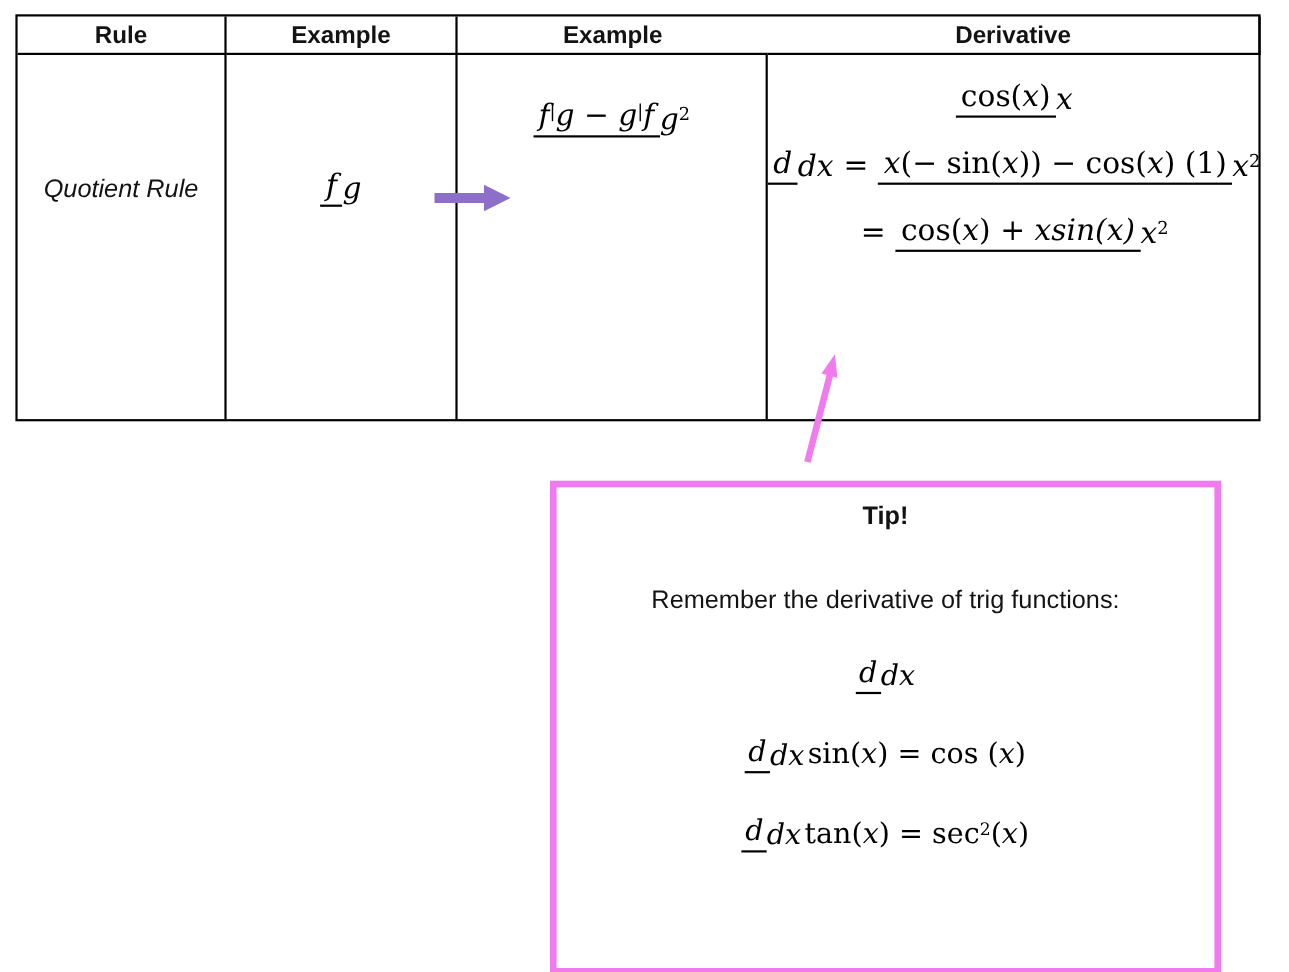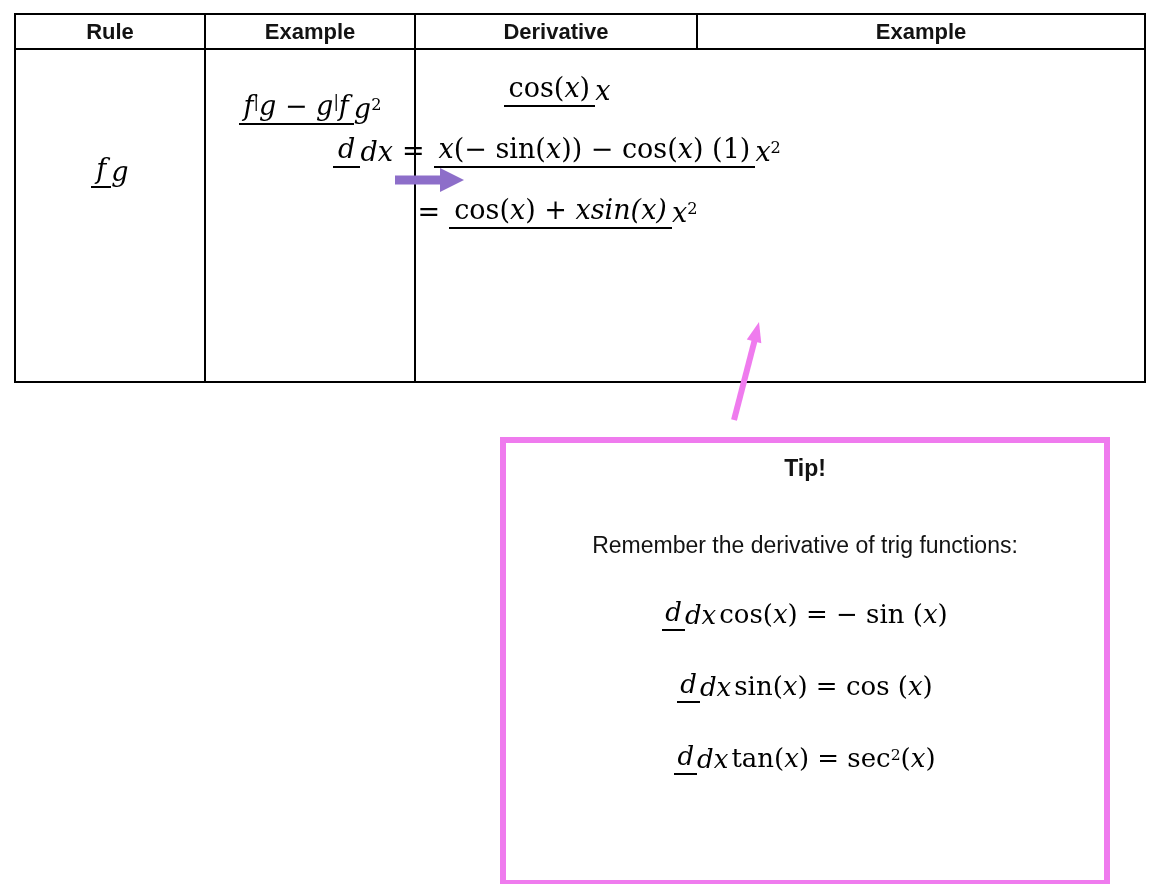--- a/index.html
+++ b/index.html
@@ -73,27 +73,30 @@
 
 <div class="page">
 
   <div class="rule-table">
     <div class="th">
       <span>Rule</span>
     </div>
     <div class="th">
       <span>Example</span>
     </div>
+    <div class="th last">
+      <span>Example</span>
+    </div>
     <div class="th">
       <span>Derivative</span>
     </div>
-    <div class="th last">
-      <span>Example</span>
+
+    <div class="td rule-cell">
+      <span>Quotient Rule</span>
     </div>
-
 
     <div class="td function-cell">
       <span class="math frac">
         <span class="num"><span class="seg-it">f</span></span>
         <span class="den"><span class="seg-it">g</span></span>
       </span>
     </div>
 
     <div class="td derivative-cell">
       <span class="math frac">
@@ -140,21 +143,20 @@
 
   <div class="tip-box">
     <div class="tip-title">Tip!</div>
     <div class="tip-subtitle">Remember the derivative of trig functions:</div>
 
     <div class="tip-eq math">
       <span class="frac">
         <span class="num"><span class="seg-it">d</span></span>
         <span class="den"><span class="seg-it">dx</span></span>
       </span>
-      <span><span class="seg-up">cos(</span><span class="seg-it">x</span><span class="seg-up">) = − sin (</span><span class="seg-it">x</span><span class="seg-up">)</span></span>
     </div>
 
     <div class="tip-eq math">
       <span class="frac">
         <span class="num"><span class="seg-it">d</span></span>
         <span class="den"><span class="seg-it">dx</span></span>
       </span>
       <span><span class="seg-up">sin(</span><span class="seg-it">x</span><span class="seg-up">) = cos (</span><span class="seg-it">x</span><span class="seg-up">)</span></span>
     </div>
 

